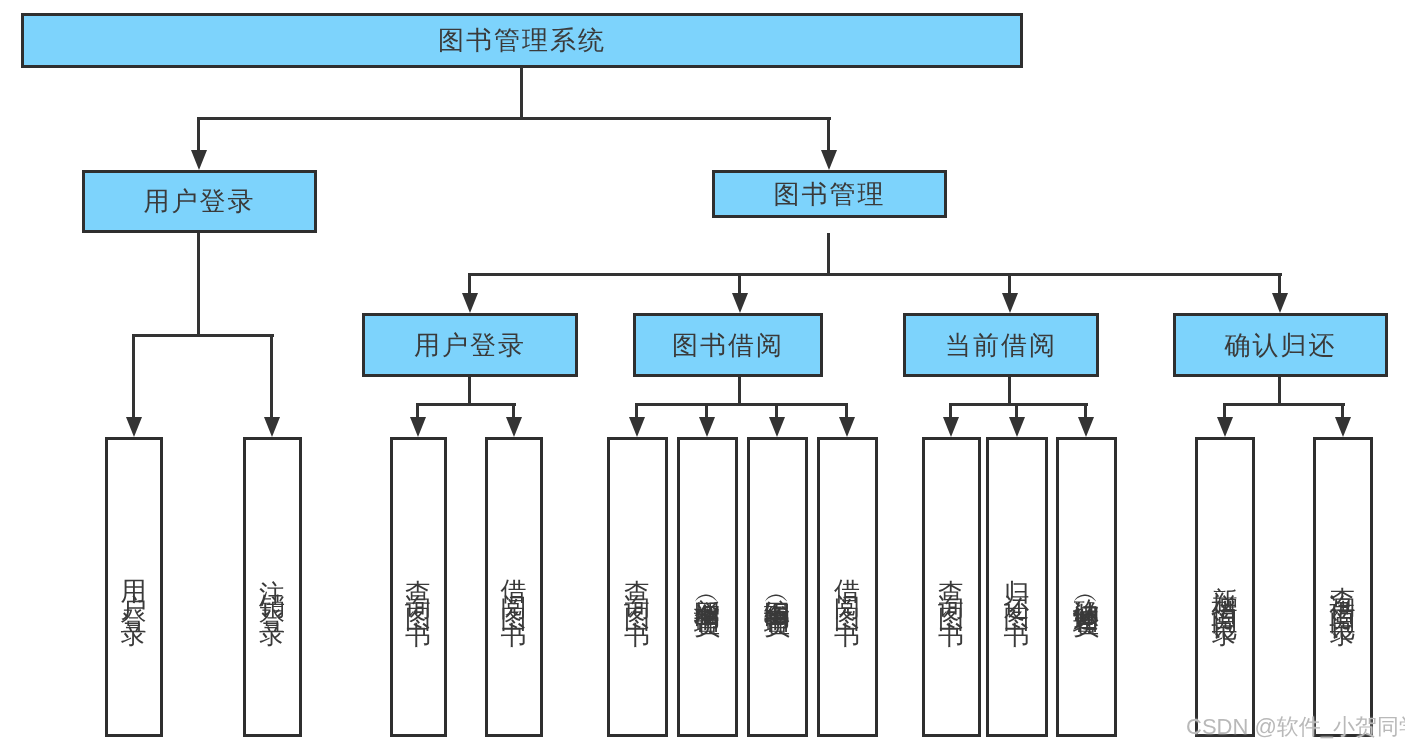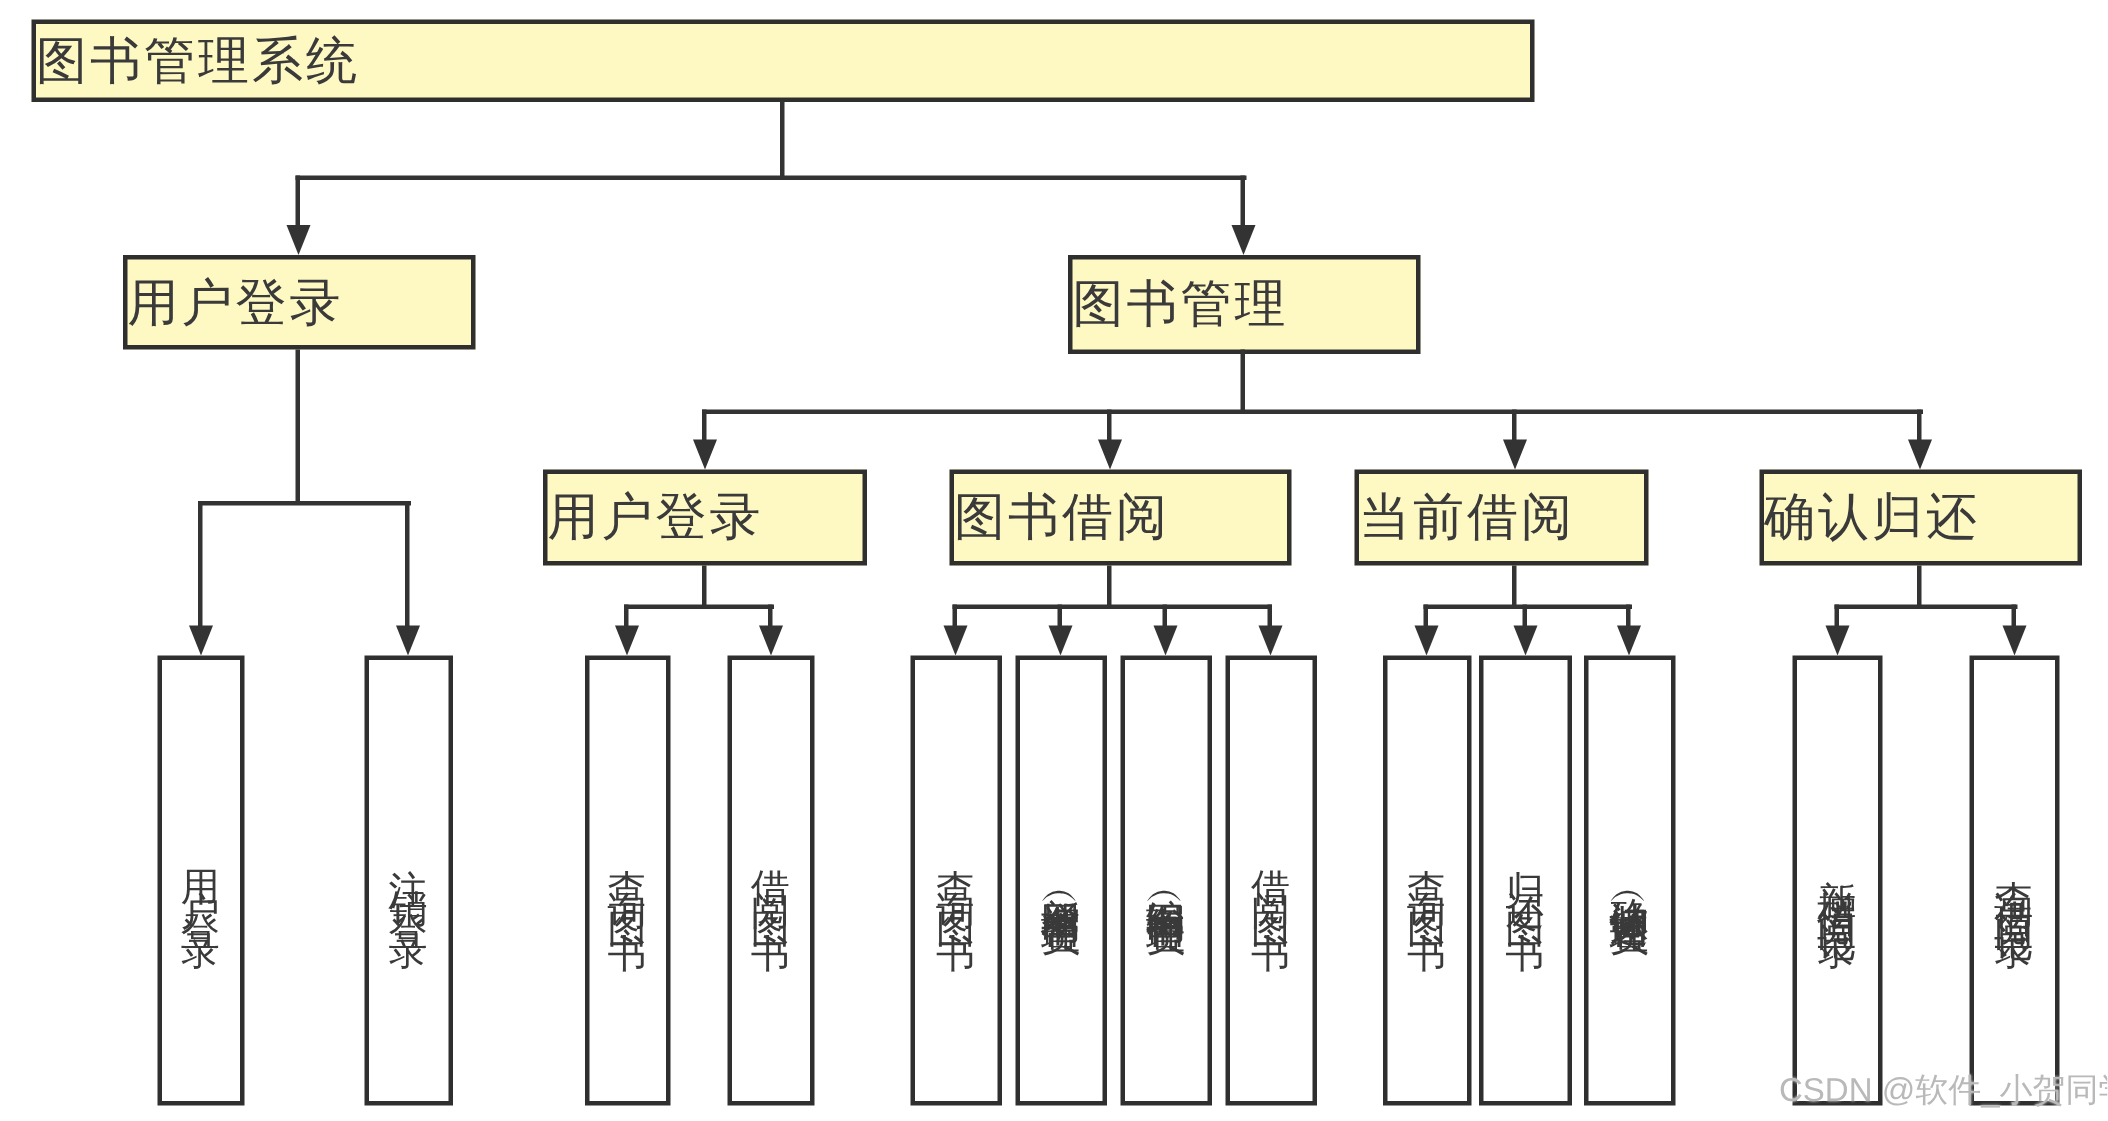--- a/index.html
+++ b/index.html
@@ -3,23 +3,23 @@
 <meta charset="utf-8">
 <style>
   html,body{margin:0;padding:0;background:#fff;}
   #stage{
     position:relative;width:1405px;height:747px;background:#ffffff;
     font-family:"Liberation Sans","DejaVu Sans",sans-serif;
     overflow:hidden;
   }
   .box{
     position:absolute;box-sizing:border-box;
-    border:3px solid #2f2f2f;background:#fef9c3;color:#3a3a3a;
-    display:flex;align-items:center;
-    font-size:34px;letter-spacing:2px;
+    border:3px solid #2f2f2f;background:#7dd3fc;color:#3a3a3a;
+    display:flex;align-items:center;justify-content:center;
+    font-size:26px;letter-spacing:2px;
   }
   .vbox{
     position:absolute;box-sizing:border-box;
     border:3px solid #2f2f2f;background:#ffffff;color:#3a3a3a;
     display:flex;align-items:center;justify-content:center;
     font-size:26px;
   }
   .vbox .vtxt{
     writing-mode:vertical-rl;text-orientation:mixed;
     letter-spacing:14px;line-height:1;white-space:nowrap;
@@ -51,21 +51,21 @@
   <div class="vline" style="left:520px;top:67px;height:53px;"></div>
   <div class="hline" style="left:197px;top:117px;width:634px;"></div>
   <div class="vline" style="left:197px;top:117px;height:38px;"></div>
   <div class="arrow" style="left:191px;top:150px;"></div>
   <div class="vline" style="left:827px;top:117px;height:38px;"></div>
   <div class="arrow" style="left:821px;top:150px;"></div>
 
   <div class="box" style="left:82px;top:170px;width:235px;height:63px;">
     <span>用户登录</span>
   </div>
-  <div class="box" style="left:712px;top:170px;width:235px;height:66px;">
+  <div class="box" style="left:712px;top:170px;width:235px;height:48px;">
     <span>图书管理</span>
   </div>
 
   <div class="vline" style="left:197px;top:233px;height:103px;"></div>
   <div class="hline" style="left:132px;top:334px;width:142px;"></div>
   <div class="vline" style="left:132px;top:334px;height:86px;"></div>
   <div class="arrow" style="left:126px;top:417px;"></div>
   <div class="vline" style="left:270px;top:334px;height:86px;"></div>
   <div class="arrow" style="left:264px;top:417px;"></div>
 
@@ -76,21 +76,21 @@
   <div class="vline" style="left:738px;top:273px;height:24px;"></div>
   <div class="arrow" style="left:732px;top:293px;"></div>
   <div class="vline" style="left:1008px;top:273px;height:24px;"></div>
   <div class="arrow" style="left:1002px;top:293px;"></div>
   <div class="vline" style="left:1278px;top:273px;height:24px;"></div>
   <div class="arrow" style="left:1272px;top:293px;"></div>
 
   <div class="box" style="left:362px;top:313px;width:216px;height:64px;">
     <span>用户登录</span>
   </div>
-  <div class="box" style="left:633px;top:313px;width:228px;height:64px;">
+  <div class="box" style="left:633px;top:313px;width:190px;height:64px;">
     <span>图书借阅</span>
   </div>
   <div class="box" style="left:903px;top:313px;width:196px;height:64px;">
     <span>当前借阅</span>
   </div>
   <div class="box" style="left:1173px;top:313px;width:215px;height:64px;">
     <span>确认归还</span>
   </div>
 
   <div class="vline" style="left:468px;top:377px;height:28px;"></div>

